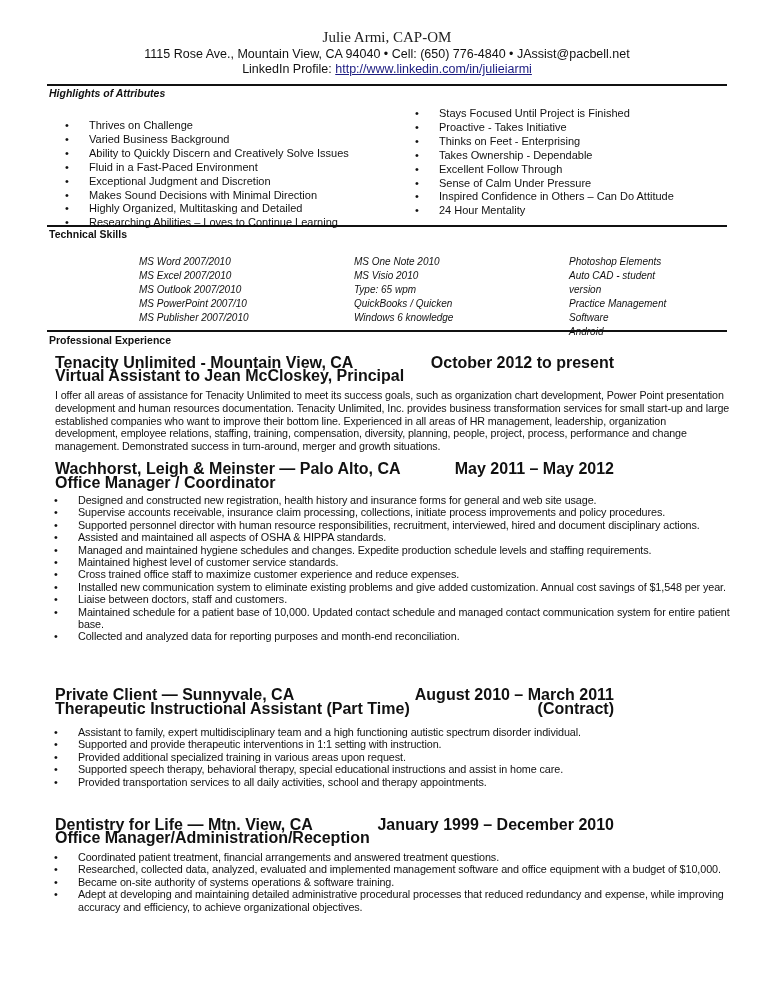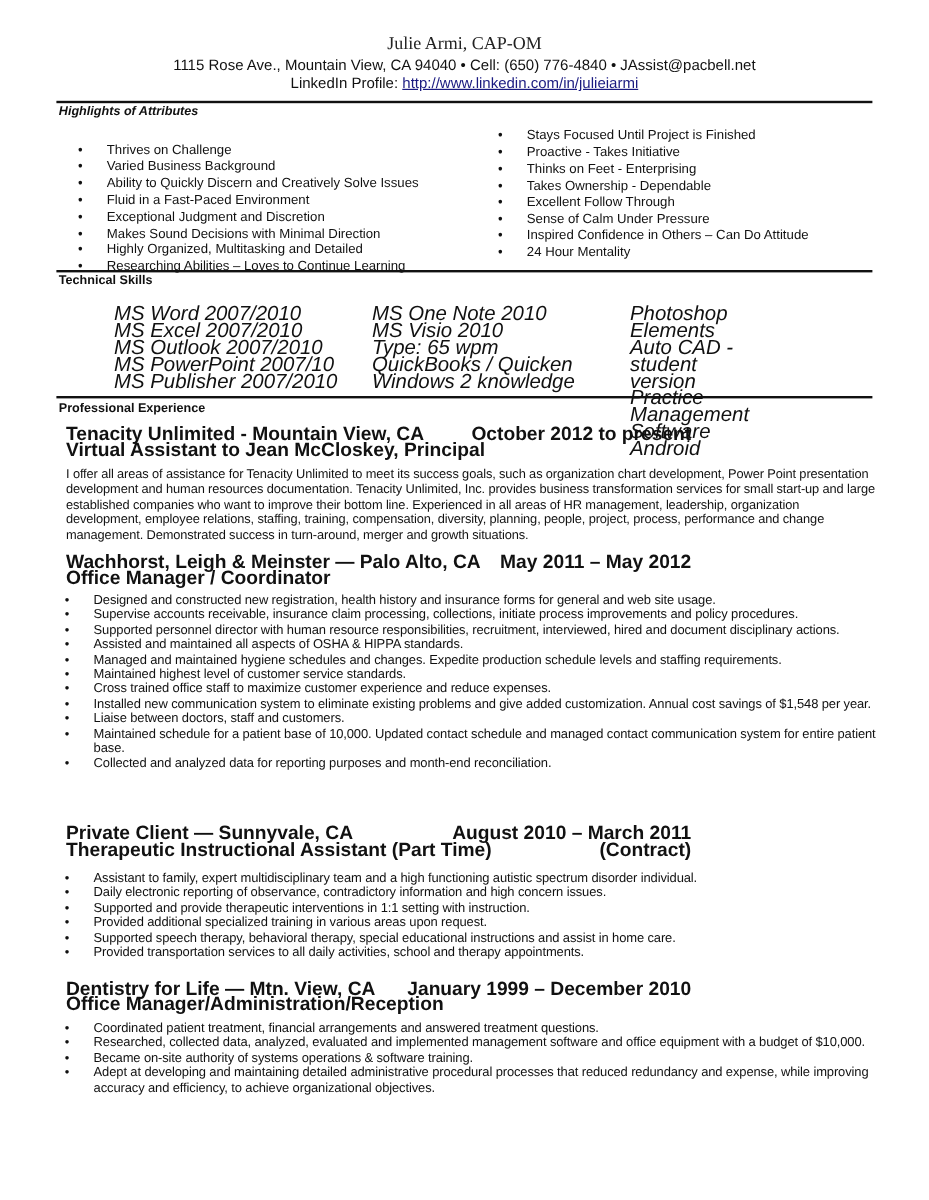--- a/index.html
+++ b/index.html
@@ -1,28 +1,28 @@
 <!DOCTYPE html>
 <html><head>
 <meta charset="utf-8">
 <style>
   html, body { margin:0; padding:0; background:#ffffff; }
   body { width:774px; height:1000px; position:relative; overflow:hidden; color:#111; font-family:"Liberation Sans", sans-serif; }
-  .page { position:absolute; left:0; top:0; width:632px; height:1000px; }
+  .page { position:absolute; left:0; top:0; width:632px; height:1000px;padding-left:38px; }
   .hdr { position:absolute; left:0; width:774px; text-align:center; }
   .name { top:29px; font-family:"Liberation Serif", serif; font-size:15px; color:#222; }
   .contact { top:47px; font-size:12.5px; }
   .linkedin { top:62px; font-size:12.5px; }
   .linkedin a { color:#1a1a80; text-decoration:underline; }
   .rule { position:absolute; left:47px; width:680px; height:0; border-top:2px solid #111; }
   .sec-title { position:absolute; left:49px; font-size:10.5px; font-weight:bold; }
   .bul-list { position:absolute; margin:0; padding:0; list-style:none; font-size:11px; }
   .bul-list li { position:relative; padding-left:24px; line-height:13.9px; }
   .bul-list li::before { content:"•"; position:absolute; left:0; top:0; font-size:11px; }
-  .col { position:absolute; font-size:17px; font-style:italic; }
+  .col { position:absolute; font-size:10px; font-style:italic;margin-left:44px; }
   .col div { line-height:14px; }
   .job-line { position:absolute; font-size:16px; font-weight:bold; }
   .right { text-align:left; }
   .para { position:absolute; left:55px; width:676px; font-size:10.7px; line-height:12.8px; letter-spacing:-0.1px; }
   .exp-list { position:absolute; margin:0; padding:0; list-style:none; font-size:10.8px; letter-spacing:-0.1px; }
   .exp-list li { position:relative; padding-left:24px; line-height:12.4px; }
   .exp-list li::before { content:"•"; position:absolute; left:0; top:0; }
 </style>
 </head>
 <body>
@@ -65,21 +65,21 @@
     <div>MS Excel 2007/2010</div>
     <div>MS Outlook 2007/2010</div>
     <div>MS PowerPoint 2007/10</div>
     <div>MS Publisher 2007/2010</div>
   </div>
   <div class="col" style="left:310px; top:255px;">
     <div>MS One Note 2010</div>
     <div>MS Visio 2010</div>
     <div>Type: 65 wpm</div>
     <div>QuickBooks / Quicken</div>
-    <div>Windows 2 knowledge</div>
+    <div>Windows 6 knowledge</div>
   </div>
   <div class="col" style="left:525px; top:255px;">
     <div>Photoshop Elements</div>
     <div>Auto CAD - student version</div>
     <div>Practice Management Software</div>
     <div>Android</div>
   </div>
 
   <div class="rule" style="top:330px;"></div>
   <div class="sec-title" style="top:334px;">Professional Experience</div>
@@ -105,21 +105,20 @@
     <li>Maintained schedule for a patient base of 10,000. Updated contact schedule and managed contact communication system for entire patient base.</li>
     <li>Collected and analyzed data for reporting purposes and month-end reconciliation.</li>
   </ul>
 
   <div class="job-line" style="left:55px; top:686px;">Private Client — Sunnyvale, CA</div>
   <div class="job-line" style="left:55px; top:700px;">Therapeutic Instructional Assistant (Part Time)</div>
   <div class="job-line right" style="right:56px; top:686px;">August 2010 – March 2011</div>
   <div class="job-line right" style="right:56px; top:700px;">(Contract)</div>
   <ul class="exp-list" style="left:54px; top:726px; width:678px;">
     <li>Assistant to family, expert multidisciplinary team and a high functioning autistic spectrum disorder individual.</li>
-    <li>Daily electronic reporting of observance, contradictory information and high concern issues.</li>
     <li>Supported and provide therapeutic interventions in 1:1 setting with instruction.</li>
     <li>Provided additional specialized training in various areas upon request.</li>
     <li>Supported speech therapy, behavioral therapy, special educational instructions and assist in home care.</li>
     <li>Provided transportation services to all daily activities, school and therapy appointments.</li>
   </ul>
 
   <div class="job-line" style="left:55px; top:816px;">Dentistry for Life — Mtn. View, CA</div>
   <div class="job-line" style="left:55px; top:829px;">Office Manager/Administration/Reception</div>
   <div class="job-line right" style="right:56px; top:816px;">January 1999 – December 2010</div>
   <ul class="exp-list" style="left:54px; top:851px; width:678px;">

